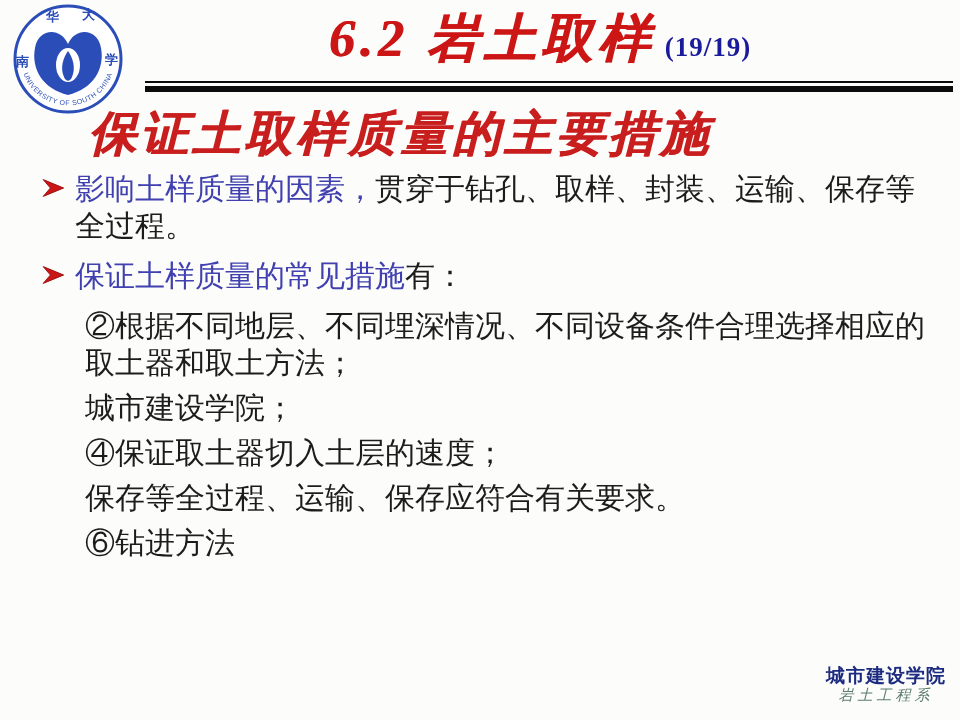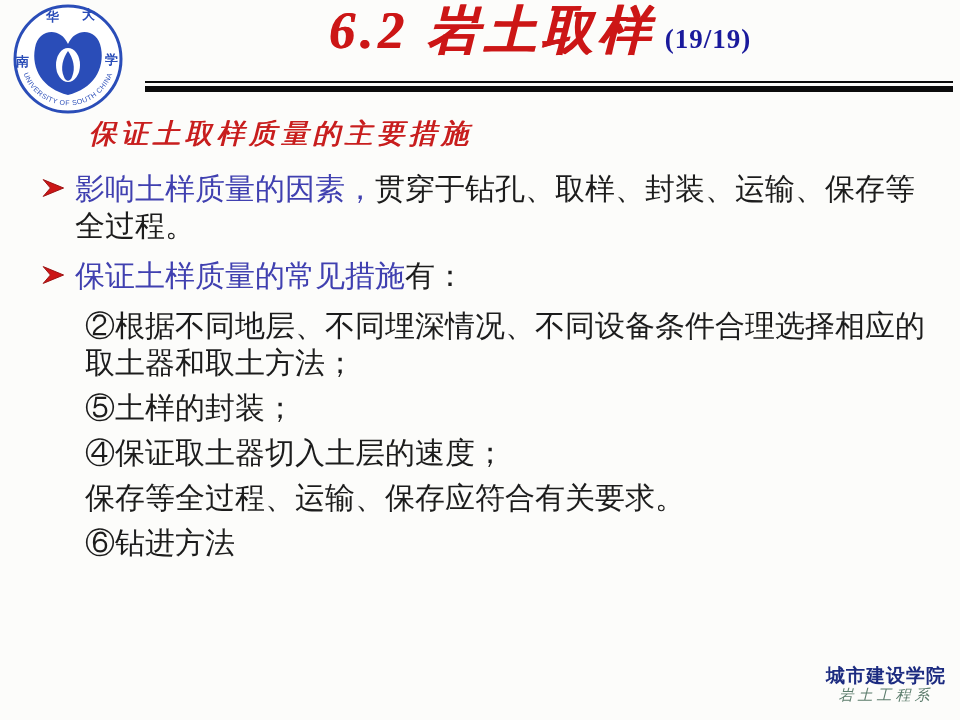--- a/index.html
+++ b/index.html
@@ -6,39 +6,39 @@
   body { width:960px; height:720px; font-family:"Liberation Serif","DejaVu Serif",serif; }
   .slide {
     position:relative; width:960px; height:720px;
     background:#fcfcfa; overflow:hidden;
   }
   
   .logo { position:absolute; left:8px; top:2px; width:120px; height:114px; }
   .logo svg { width:100%; height:100%; }
   
   .title-row {
-    position:absolute; top:0; left:130px; width:820px;
+    position:absolute; top:8px; left:130px; width:820px;
     text-align:center; white-space:nowrap;
   }
   .title-main {
     font-size:52px; line-height:62px; font-weight:bold; font-style:italic;
     color:#cc1616; letter-spacing:5px;
     text-shadow:1px 0 0 #cc1616;
   }
   .title-page {
     font-size:27px; font-weight:bold; color:#1a1a9c; margin-left:10px;
     font-style:normal; letter-spacing:1px;
   }
   
   .rule-thin  { position:absolute; left:145px; top:81px;  width:808px; height:2px; background:#0c0c0c; }
   .rule-thick { position:absolute; left:145px; top:86px;  width:808px; height:6px; background:#0c0c0c; }
   
   .heading {
     position:absolute; top:110px; left:88px;
-    font-size:28px; line-height:48px; font-weight:normal; font-style:italic;
+    font-size:48px; line-height:48px; font-weight:bold; font-style:italic;
     color:#c81e1e; letter-spacing:4px;
     text-shadow:1px 0 0 #c81e1e;
     white-space:nowrap;
   }
   
   .content {
     position:absolute; top:170px; left:45px; width:882px;
     font-size:30px; line-height:37px; color:#1c1c1c;
   }
   .bullet { position:relative; padding-left:30px; margin-bottom:13px; }
@@ -107,21 +107,21 @@
     <div class="bullet">
       <span class="marker">
         <svg viewBox="0 0 20 20">
             <path d="M1,3 L18,10 L1,17 L7,10 Z" fill="#cc1616" stroke="#991010" stroke-width="0.8"></path>
           </svg>
       </span>
       <span class="lead">保证土样质量的常见措施</span><span class="rest">有：</span>
     </div>
 
     <div class="item">②根据不同地层、不同埋深情况、不同设备条件合理选择相应的取土器和取土方法；</div>
-    <div class="item">⑤土样的封装；</div>
+    <div class="item">城市建设学院；</div>
     <div class="item">④保证取土器切入土层的速度；</div>
     <div class="item">保存等全过程、运输、保存应符合有关要求。</div>
     <div class="item">⑥钻进方法</div>
   </div>
 
   <div class="footer">
     <div class="college">城市建设学院</div>
     <div class="department">岩土工程系</div>
   </div>
 

